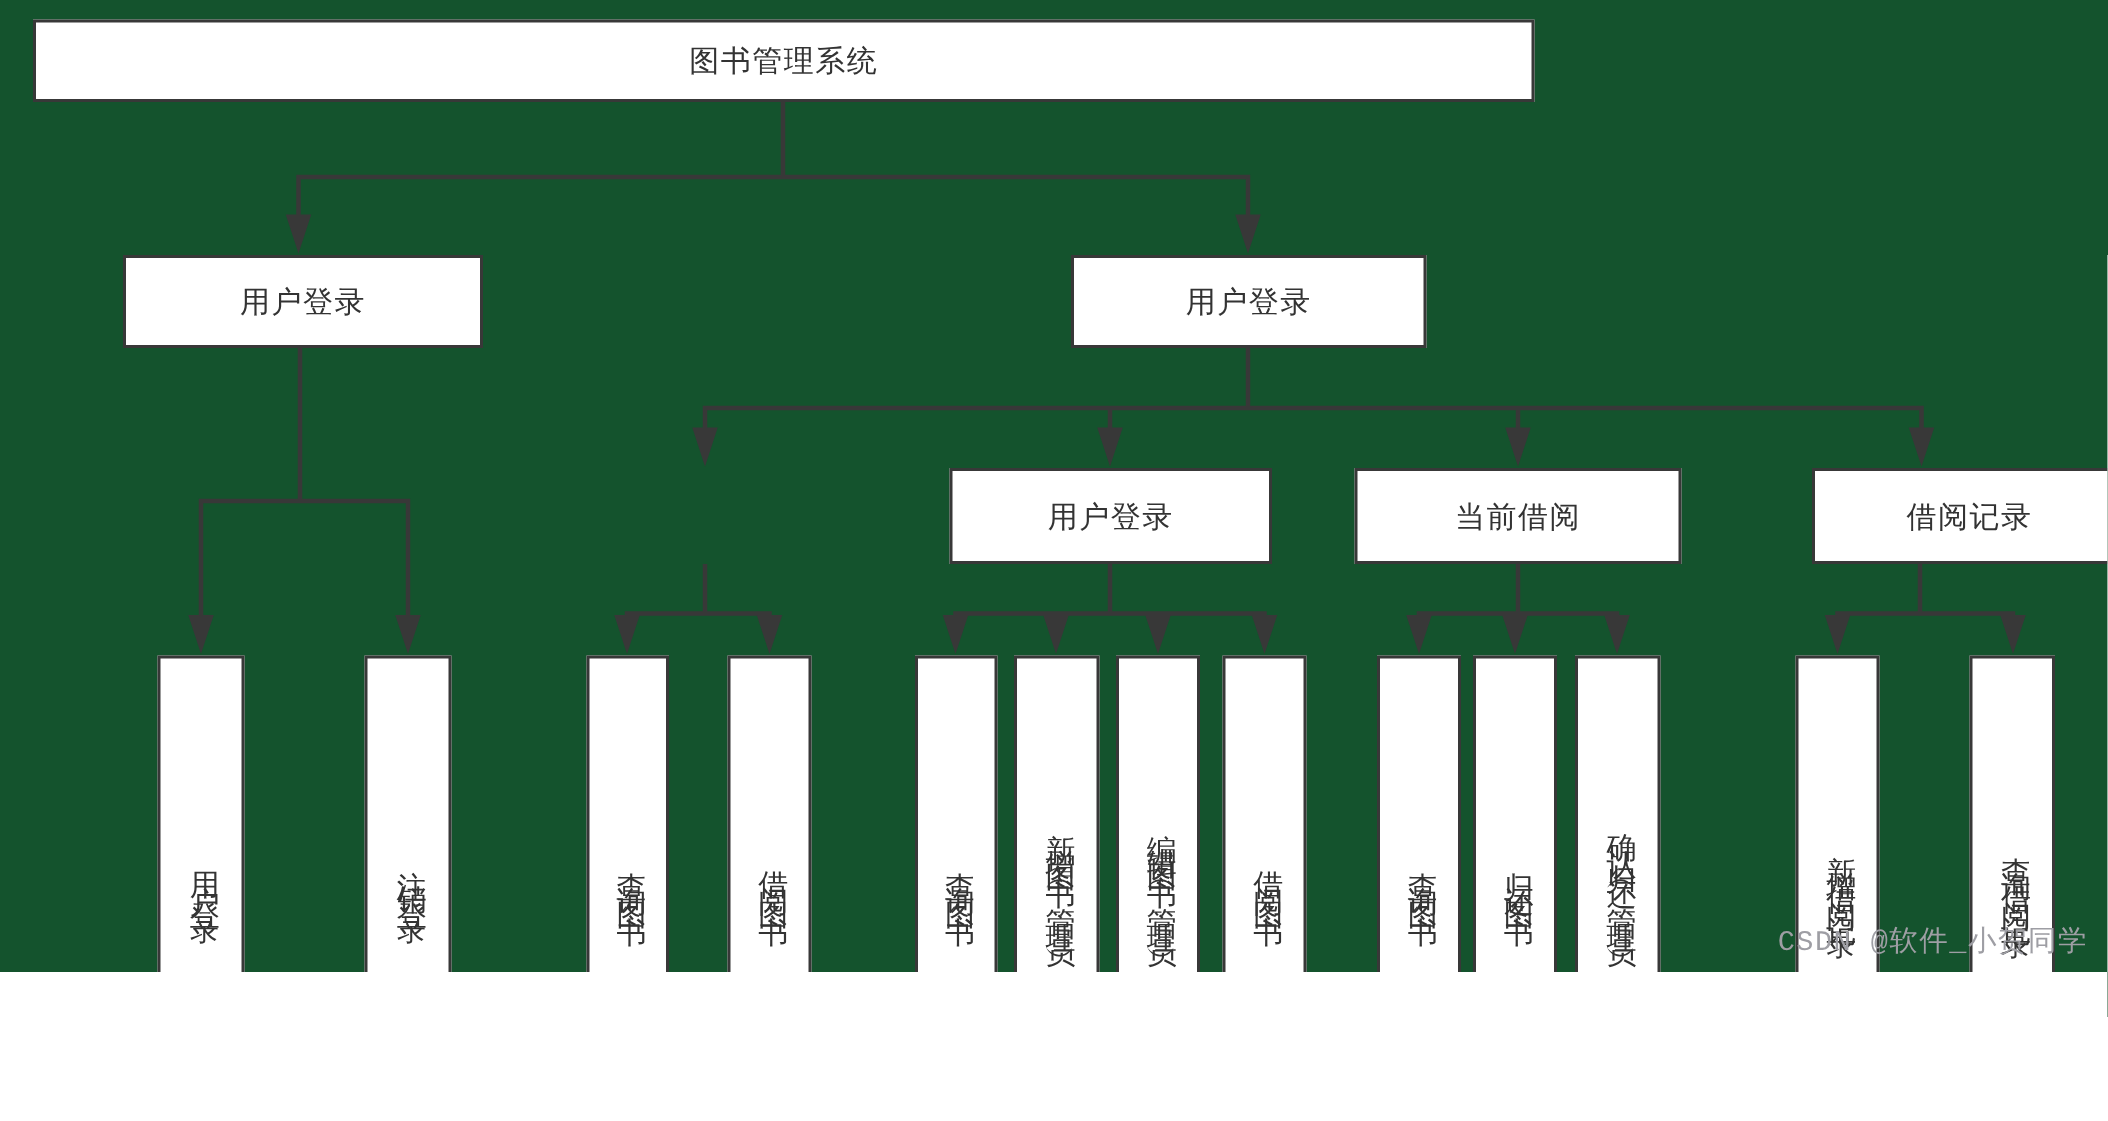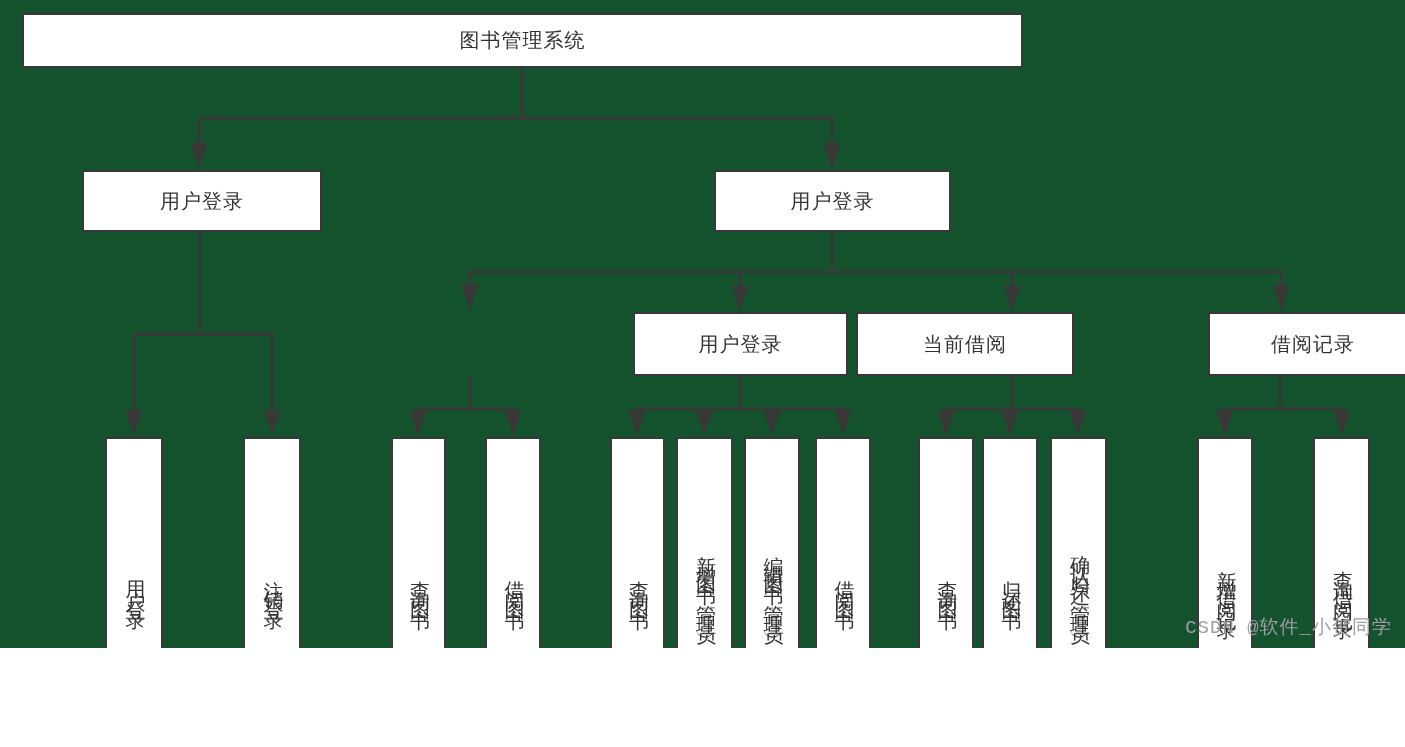--- a/index.html
+++ b/index.html
@@ -119,21 +119,21 @@
       <use href="#arr" transform="translate(1342,436)"></use>
     </g>
   </svg>
 
   <div class="box" style="left:22px; top:13px; width:1001px; height:55px;">图书管理系统</div>
 
   <div class="box" style="left:82px; top:170px; width:240px; height:62px;">用户登录</div>
   <div class="box" style="left:714px; top:170px; width:237px; height:62px;">用户登录</div>
 
   <div class="box" style="left:633px; top:312px; width:215px; height:64px;">用户登录</div>
-  <div class="box" style="left:856px; top:312px; width:218px; height:64px;">当前借阅</div>
+  <div class="box" style="left:903px; top:312px; width:218px; height:64px;">当前借阅</div>
   <div class="box" style="left:1176px; top:312px; width:210px; height:64px;margin-left:32px;">借阅记录</div>
 
   <div class="leaf" style="left:105px; width:58px;">
     <span class="vtext">用户登录</span>
   </div>
   <div class="leaf" style="left:243px; width:58px;">
     <span class="vtext">注销登录</span>
   </div>
 
   <div class="leaf" style="left:391px; width:55px;">

